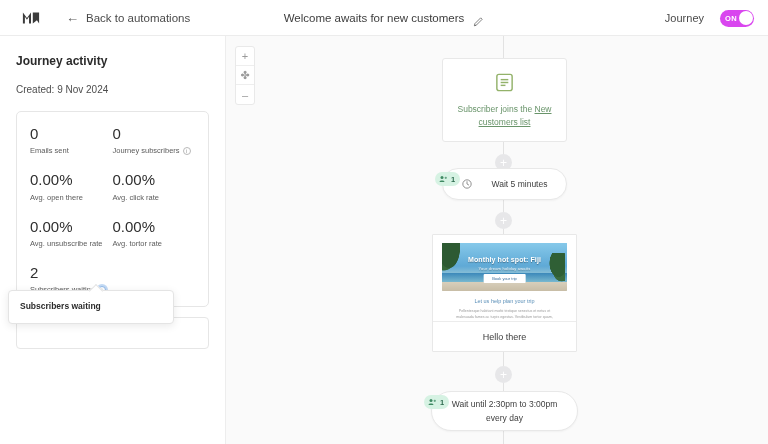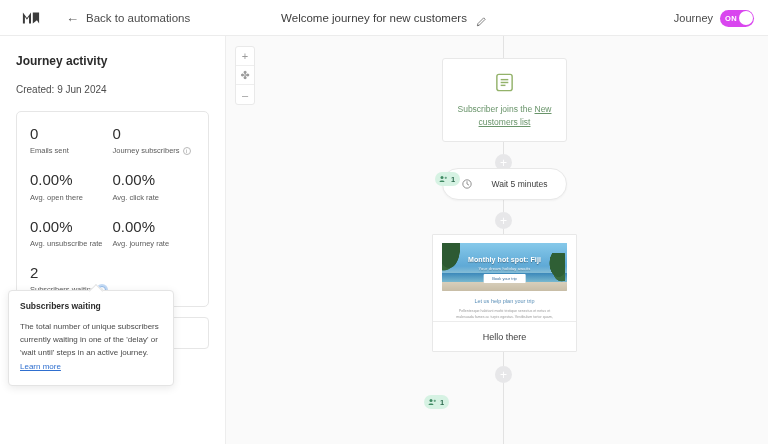--- a/index.html
+++ b/index.html
@@ -25,21 +25,21 @@
   .back-arrow { font-size:13px; color:#5b5b5b; line-height:1; }
   .title-wrap {
     position:absolute; left:0; right:0; top:0; height:36px;
     display:flex; align-items:center; justify-content:center; gap:9px;
     pointer-events:none;
   }
   .journey-title { font-size:11.5px; color:#3d3d3d; }
   .pencil { width:11px; height:11px; pointer-events:auto; cursor:pointer; }
   .toggle-wrap {
     position:absolute; right:14px; top:0; height:36px;
-    display:flex; align-items:center; gap:7px;
+    display:flex; align-items:center; gap:16px;
   }
   .toggle-label { font-size:11px; color:#4a4a4a; }
   .toggle {
     position:relative; width:34px; height:17px; border-radius:9px;
     background:#d946ef; display:flex; align-items:center; cursor:pointer;
   }
   .toggle .on-text {
     position:absolute; left:5px; font-size:7.5px; font-weight:bold;
     color:#ffffff; letter-spacing:.3px;
   }
@@ -227,41 +227,41 @@
         <path d="M12 1 L19 1 L19 13 L16.6 9.5 L12 13 Z" fill="#3b3b3b"></path>
       </svg>
     </div>
 
     <div class="back-link">
       <span class="back-arrow">←</span>
       <span>Back to automations</span>
     </div>
 
     <div class="title-wrap">
-      <span class="journey-title">Welcome journey for new customers</span>
+      <span class="journey-title">Welcome awaits for new customers</span>
       <span class="pencil">
         <svg viewBox="0 0 12 12" width="11" height="11">
           <path d="M1.5 10.5 L2 8.4 L8.4 2 L10 3.6 L3.6 10 Z" fill="none" stroke="#6a6a6a" stroke-width="0.9"></path>
           <path d="M1.4 10.6 L3.5 10.1" stroke="#6a6a6a" stroke-width="0.9"></path>
         </svg>
       </span>
     </div>
 
     <div class="toggle-wrap">
       <span class="toggle-label">Journey</span>
       <div class="toggle">
         <span class="on-text">ON</span>
         <span class="knob"></span>
       </div>
     </div>
   </div>
 
   <div class="sidebar">
     <div class="panel-title">Journey activity</div>
-    <div class="panel-created">Created: 9 Jun 2024</div>
+    <div class="panel-created">Created: 9 Nov 2024</div>
 
     <div class="stats-card">
       <div class="stats-grid">
 
         <div>
           <div class="stat-value">0</div>
           <div class="stat-label">
             <span>Emails sent</span>
           </div>
         </div>
@@ -291,43 +291,40 @@
         <div>
           <div class="stat-value">0.00%</div>
           <div class="stat-label">
             <span>Avg. unsubscribe rate</span>
           </div>
         </div>
 
         <div>
           <div class="stat-value">0.00%</div>
           <div class="stat-label">
-            <span>Avg. journey rate</span>
+            <span>Avg. tortor rate</span>
           </div>
         </div>
 
         <div class="stat-full">
           <div class="stat-value">2</div>
           <div class="stat-label">
             <span>Subscribers waiting</span>
             <span class="info-dot focused">i</span>
           </div>
         </div>
 
       </div>
     </div>
 
     <div class="second-card"></div>
   </div>
 
   <div class="tooltip">
     <div class="tooltip-title">Subscribers waiting</div>
-    <div class="tooltip-body">
-      <span>The total number of unique subscribers currently waiting in one of the 'delay' or 'wait until' steps in an active journey. </span><a class="tooltip-link">Learn more</a>
-    </div>
   </div>
 
   <div class="canvas">
 
     <div class="zoom-controls">
       <div class="zoom-btn">+</div>
       <div class="zoom-btn">✤</div>
       <div class="zoom-btn">–</div>
     </div>
 
@@ -395,16 +392,20 @@
       <div class="plus-node" style="top:330px;">+</div>
 
       <div class="count-badge" style="left:195px; top:359px;">
         <svg viewBox="0 0 12 10" width="9" height="8">
           <circle cx="4" cy="3" r="2" fill="#3f8a63"></circle>
           <path d="M0.7 9 C0.7 6.4 7.3 6.4 7.3 9 Z" fill="#3f8a63"></path>
           <circle cx="9" cy="3.4" r="1.5" fill="#3f8a63" opacity=".75"></circle>
         </svg>
         <span class="cnt">1</span>
       </div>
+      <div class="node pill-node waituntil-node">
+        <span class="node-text center">Wait until 2:30pm to 3:00pm</span>
+        <span class="node-text center">every day</span>
+      </div>
     </div>
   </div>
 
 </div>
 
 </body></html>

